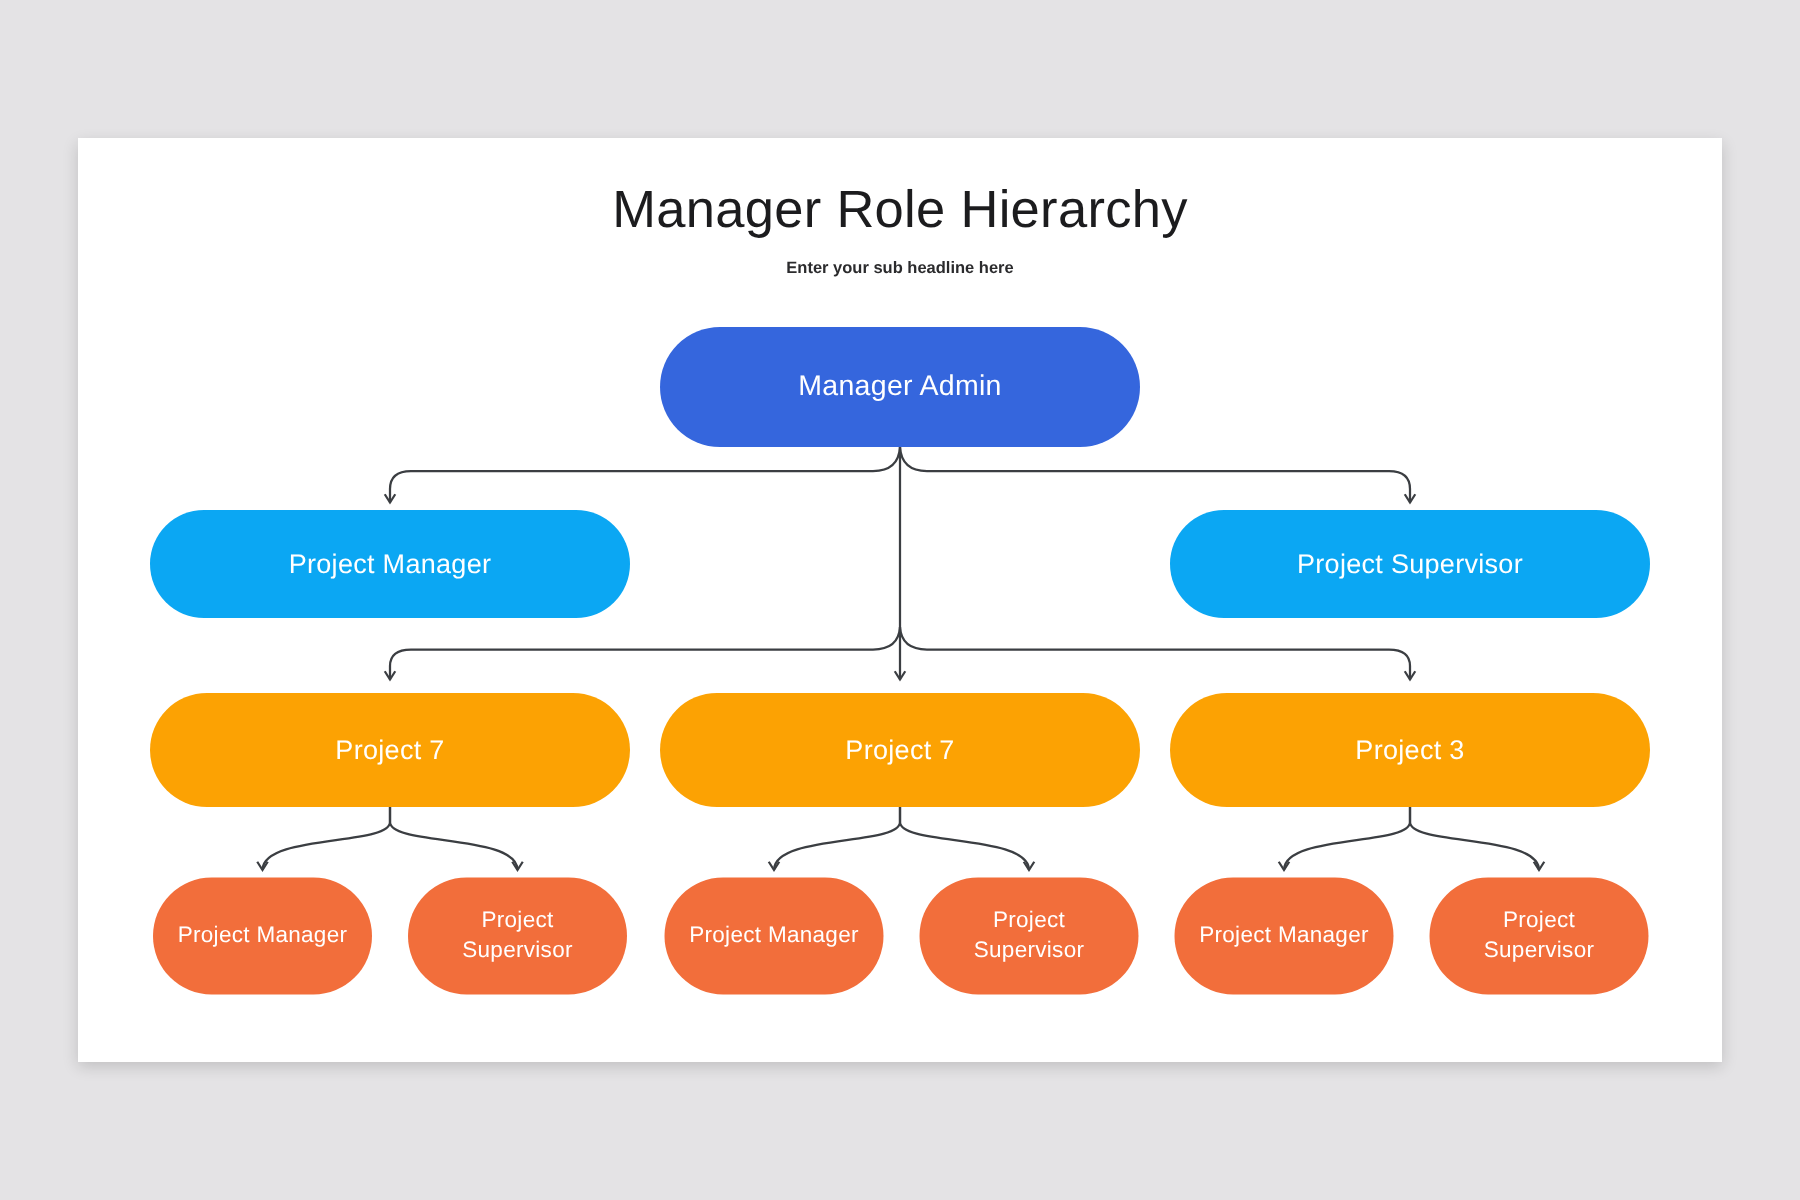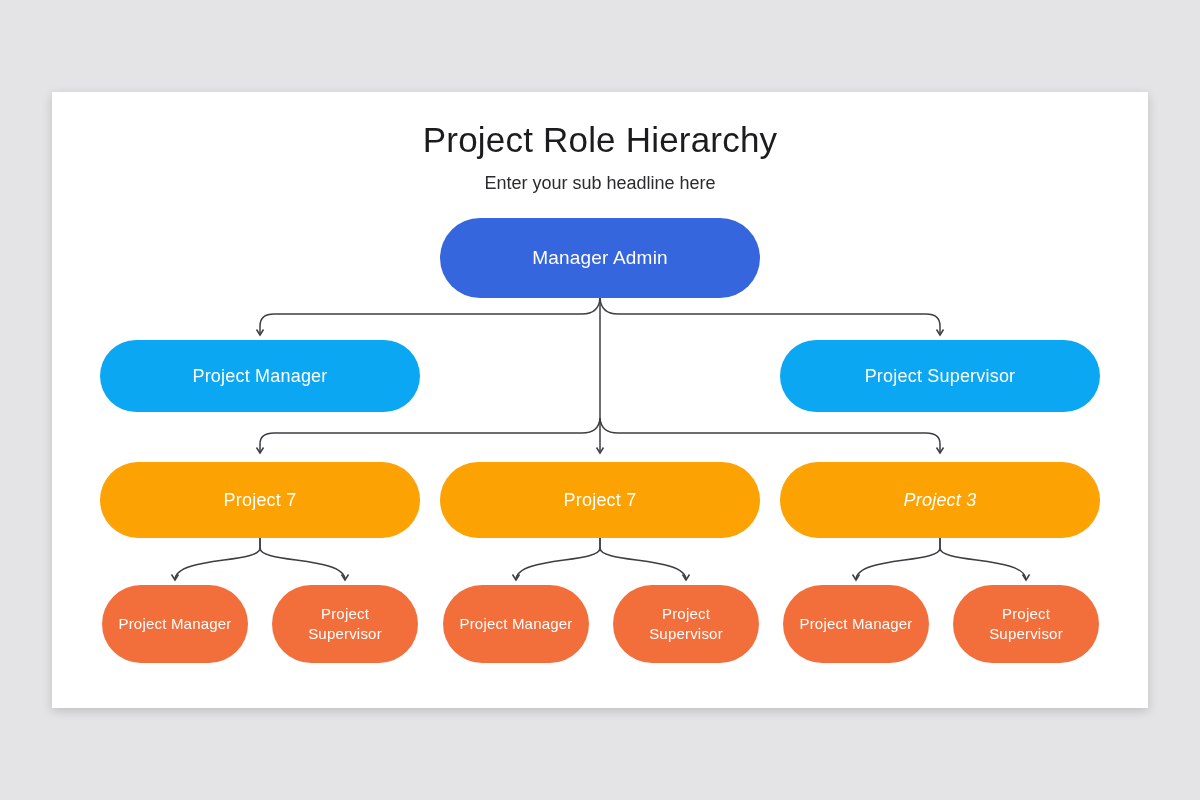--- a/index.html
+++ b/index.html
@@ -19,51 +19,51 @@
     background:var(--card);
     box-shadow:0 3px 10px rgba(0,0,0,.16);
   }
   .title {
     position:absolute; left:0; top:28px; width:100%;
     text-align:center; font-size:35px; font-weight:500;
     color:var(--title_text); letter-spacing:.2px;
   }
   .subtitle {
     position:absolute; left:0; top:81px; width:100%;
-    text-align:center; font-size:18px; font-weight:400;
+    text-align:center; font-size:11px; font-weight:700;
     color:var(--subtitle_text);
   }
   .connectors { position:absolute; left:0; top:0; width:1096px; height:616px; }
   .connectors path.link { fill:none; stroke:var(--connector); stroke-width:1.5; }
   .pill {
     position:absolute; border-radius:999px;
     display:flex; align-items:center; justify-content:center;
     color:var(--node_text); text-align:center; font-size:18px; font-weight:400;
     letter-spacing:.2px;
   }
   .lvl1 { left:388px; top:126px; width:320px; height:80px; background:var(--admin); font-size:19px; }
   .lvl2 { top:248px; width:320px; height:72px; background:var(--level2); }
   .lvl2.pos-left  { left:48px; }
   .lvl2.pos-right { left:728px; }
   .lvl3 { top:370px; width:320px; height:76px; background:var(--level3); }
-  .lvl3.p1 { left:48px; } .lvl3.p2 { left:388px; } .lvl3.p3 { left:728px;font-style:italic; }
+  .lvl3.p1 { left:48px; } .lvl3.p2 { left:388px; } .lvl3.p3 { left:728px; }
   .lvl4 {
     top:493px; width:146px; height:78px; background:var(--level4);
     font-size:15px; line-height:1.35; padding:0 16px;
   }
   .lvl4.g1m { left:50px; }  .lvl4.g1s { left:220px; }
   .lvl4.g2m { left:391px; } .lvl4.g2s { left:561px; }
   .lvl4.g3m { left:731px; } .lvl4.g3s { left:901px; }
 </style>
 </head>
 <body>
 
 <div class="card">
 
-  <div class="title">Project Role Hierarchy</div>
+  <div class="title">Manager Role Hierarchy</div>
   <div class="subtitle">Enter your sub headline here</div>
 
   <svg class="connectors" viewBox="0 0 1096 616" xmlns="http://www.w3.org/2000/svg">
     <defs>
       <marker id="arw" markerWidth="10" markerHeight="10" refX="7" refY="5" orient="auto" markerUnits="userSpaceOnUse">
         <path d="M1.5,1.5 L7,5 L1.5,8.5" fill="none" stroke="var(--connector)" stroke-width="1.5"></path>
       </marker>
     </defs>
 
     <path class="link" d="M548,206 L548,361" marker-end="url(#arw)"></path>

